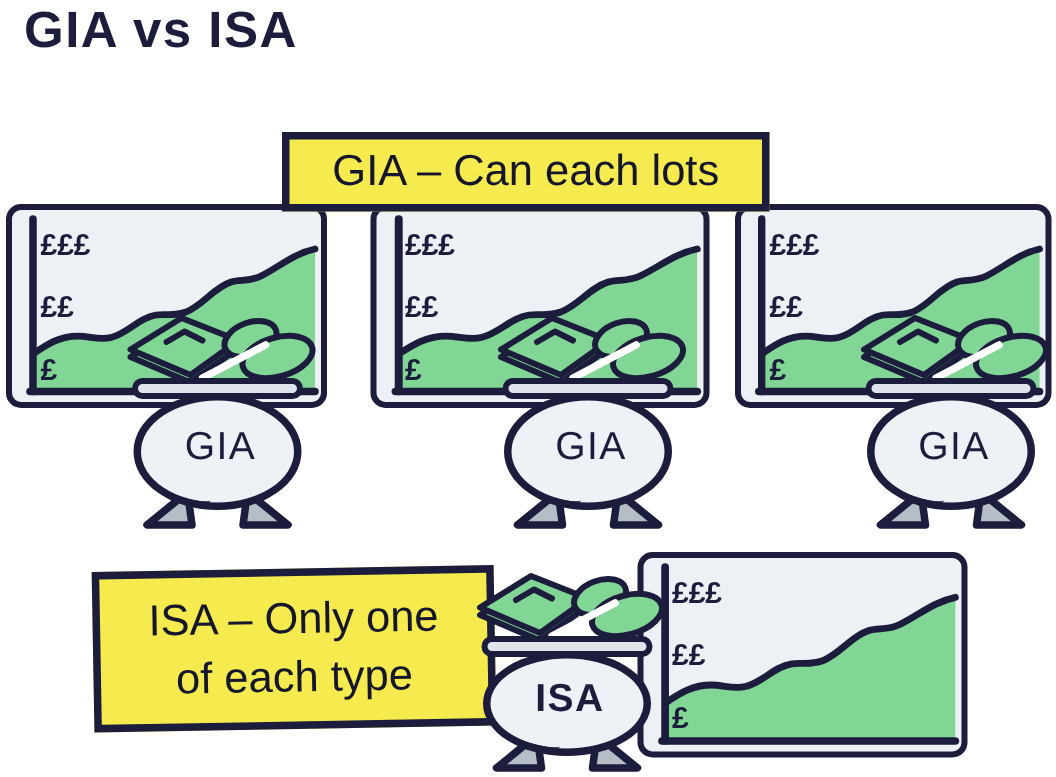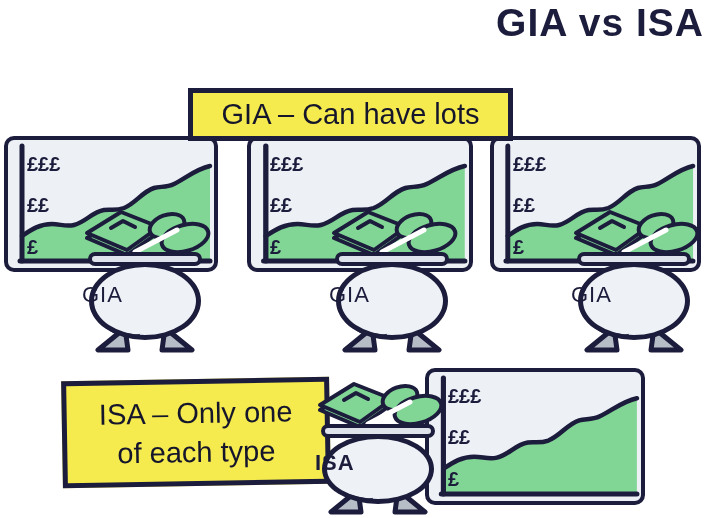--- a/index.html
+++ b/index.html
@@ -9,22 +9,22 @@
     --panel-bg:#edf0f5;
     --pot-bg:#eef1f6;
     --rim-bg:#dfe4ec;
     --foot-gray:#b7bdc7;
   }
   *{box-sizing:border-box;}
   html,body{margin:0;padding:0;background:#fff;}
   body{width:704px;height:518px;font-family:"Liberation Sans","DejaVu Sans",sans-serif;overflow:hidden;}
   .stage{position:relative;width:704px;height:518px;background:#fff;overflow:hidden;}
 
-  .title{position:absolute;top:1px;left:16px;right:0;text-align:right;
-    font-size:39px;font-weight:bold;color:var(--navy);letter-spacing:1px;}
+  .title{position:absolute;top:1px;left:16px;right:0;text-align:left;
+    font-size:34px;font-weight:bold;color:var(--navy);letter-spacing:1px;}
 
   .banner{position:absolute;background:var(--yellow);border:5px solid var(--navy);
     color:#15152c;display:flex;flex-direction:column;align-items:center;justify-content:center;
     text-align:center;}
   .banner-gia{left:188px;top:88px;width:325px;height:53px;font-size:29px;z-index:2;}
   .banner-isa{left:62px;top:379px;width:268px;height:107px;font-size:29px;line-height:39px;
     z-index:1;transform:rotate(-1deg);}
 
   .panel{position:absolute;background:var(--panel-bg);border:4px solid var(--navy);
     border-radius:10px;z-index:1;}
@@ -47,33 +47,33 @@
   .money{position:absolute;left:9px;top:-45px;width:132px;height:50px;z-index:1;}
   .rim{position:absolute;top:0;left:50%;transform:translateX(-50%);width:114px;height:14px;
     background:var(--rim-bg);border:4px solid var(--navy);border-radius:9px;z-index:3;}
   .pot-body{position:absolute;top:10px;left:50%;transform:translateX(-50%);width:112px;height:78px;
     background:var(--pot-bg);border:5px solid var(--navy);border-radius:50%;z-index:2;}
   .pot-isa .pot-body{height:70px;}
   .shine{position:absolute;left:35px;top:70px;width:36px;height:14px;
     border-bottom:4px solid var(--navy);border-radius:50%;transform:rotate(14deg);z-index:4;}
   .pot-isa .shine{top:62px;}
   .feet{position:absolute;left:0;bottom:0;width:150px;height:28px;z-index:1;}
-  .pot-label{position:absolute;top:30px;left:12px;width:100%;text-align:left;font-size:22px;
+  .pot-label{position:absolute;top:30px;left:2px;width:100%;text-align:center;font-size:26px;
     color:var(--navy);letter-spacing:1px;z-index:4;}
   .pot-isa .pot-label{top:26px;font-weight:bold;}
 </style>
 </head>
 <body>
 
 <div class="stage">
 
   <div class="title">GIA vs ISA</div>
 
   <div class="banner banner-gia">
-    <span>GIA – Can have lots</span>
+    <span>GIA – Can each lots</span>
   </div>
 
   <div class="panel panel-1">
     <svg class="chart" viewBox="0 0 206 128" preserveAspectRatio="none">
       <path d="M14,96 C24,89 32,84 44,84 C52,84 58,87 66,85 C78,82 84,72 96,70 C102,69 108,71 116,68 C128,63 134,52 146,48 C152,46 158,48 166,44 C178,38 188,29 202,26 L202,121 L14,121 Z" fill="#82d695" stroke="none"></path>
       <path d="M14,96 C24,89 32,84 44,84 C52,84 58,87 66,85 C78,82 84,72 96,70 C102,69 108,71 116,68 C128,63 134,52 146,48 C152,46 158,48 166,44 C178,38 188,29 202,26" fill="none" stroke="#1c1c3c" stroke-width="4.5" stroke-linecap="round"></path>
       <path d="M14,6 L14,121" stroke="#1c1c3c" stroke-width="5" stroke-linecap="round"></path>
       <path d="M12,121 L202,121" stroke="#1c1c3c" stroke-width="5" stroke-linecap="round"></path>
     </svg>
     <span class="axis-lbl lbl-high">£££</span>

